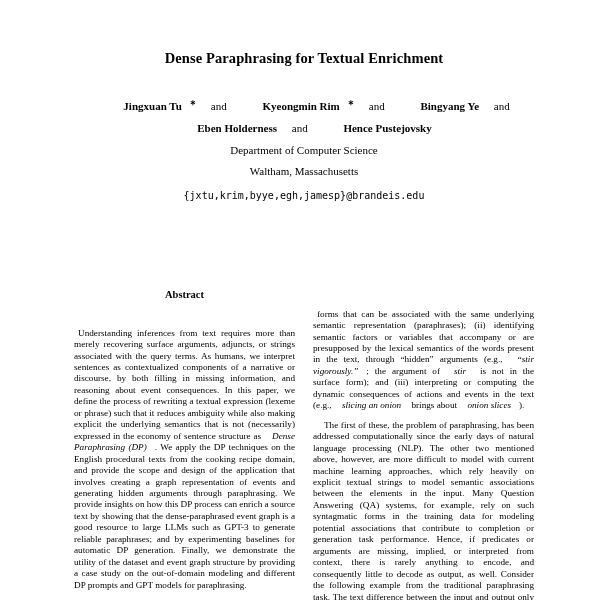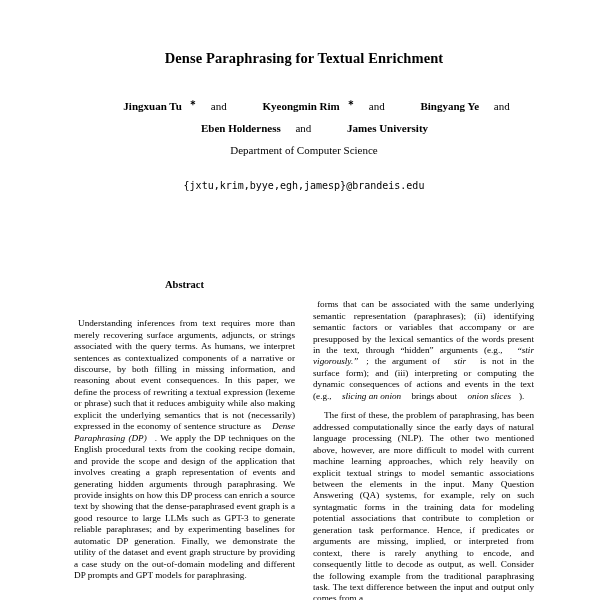--- a/index.html
+++ b/index.html
@@ -20,21 +20,21 @@
   .author-block { margin-top: 17px; text-align: center; }
   .author-line { font-size: 11px; line-height: 14.5px; }
   .author { font-weight: bold; margin-left: 21px; }
   .author .mark { font-size: 7.5px; font-weight: bold; }
   .sep { font-weight: normal; }
   .affil-line { text-align: center; font-size: 11px; line-height: 13.5px; }
   .email-line {
     text-align: center;
     font-family: "DejaVu Sans Mono", monospace;
     font-size: 10px;
-    margin-top: 15px;
+    margin-top: 3px;
   }
   .columns {
     display: flex;
     gap: 2px;
     padding: 0 54px;
     margin-top: 72px;
   }
   .col { width: 237px; }
   .abstract-heading {
     text-align: center;
@@ -64,23 +64,24 @@
       <span class="author"><span>Jingxuan Tu</span><sup class="mark">∗</sup></span>
       <span class="sep">and</span>
       <span class="author"><span>Kyeongmin Rim</span><sup class="mark">∗</sup></span>
       <span class="sep">and</span>
       <span class="author"><span>Bingyang Ye</span></span>
       <span class="sep">and</span>
     </div>
     <div class="author-line">
       <span class="author"><span>Eben Holderness</span></span>
       <span class="sep">and</span>
-      <span class="author"><span>James University</span></span>
+      <span class="author"><span>Hence Pustejovsky</span></span>
     </div>
     <div class="affil-line">Department of Computer Science</div>
+    <div class="affil-line">Waltham, Massachusetts</div>
     <div class="email-line">{jxtu,krim,byye,egh,jamesp}@brandeis.edu</div>
   </div>
 
   <div class="columns">
 
     <div class="col">
       <div class="abstract-heading">Abstract</div>
       <p class="body-text"><span>Understanding inferences from text requires more than merely recovering surface arguments, adjuncts, or strings associated with the query terms. As humans, we interpret sentences as contextualized components of a narrative or discourse, by both filling in missing information, and reasoning about event consequences. In this paper, we define the process of rewriting a textual expression (lexeme or phrase) such that it reduces ambiguity while also making explicit the underlying semantics that is not (necessarily) expressed in the economy of sentence structure as </span><span class="italic">Dense Paraphrasing (DP)</span><span>. We apply the DP techniques on the English procedural texts from the cooking recipe domain, and provide the scope and design of the application that involves creating a graph representation of events and generating hidden arguments through paraphrasing. We provide insights on how this DP process can enrich a source text by showing that the dense-paraphrased event graph is a good resource to large LLMs such as GPT-3 to generate reliable paraphrases; and by experimenting baselines for automatic DP generation. Finally, we demonstrate the utility of the dataset and event graph structure by providing a case study on the out-of-domain modeling and different DP prompts and GPT models for paraphrasing.</span></p>
     </div>
 

